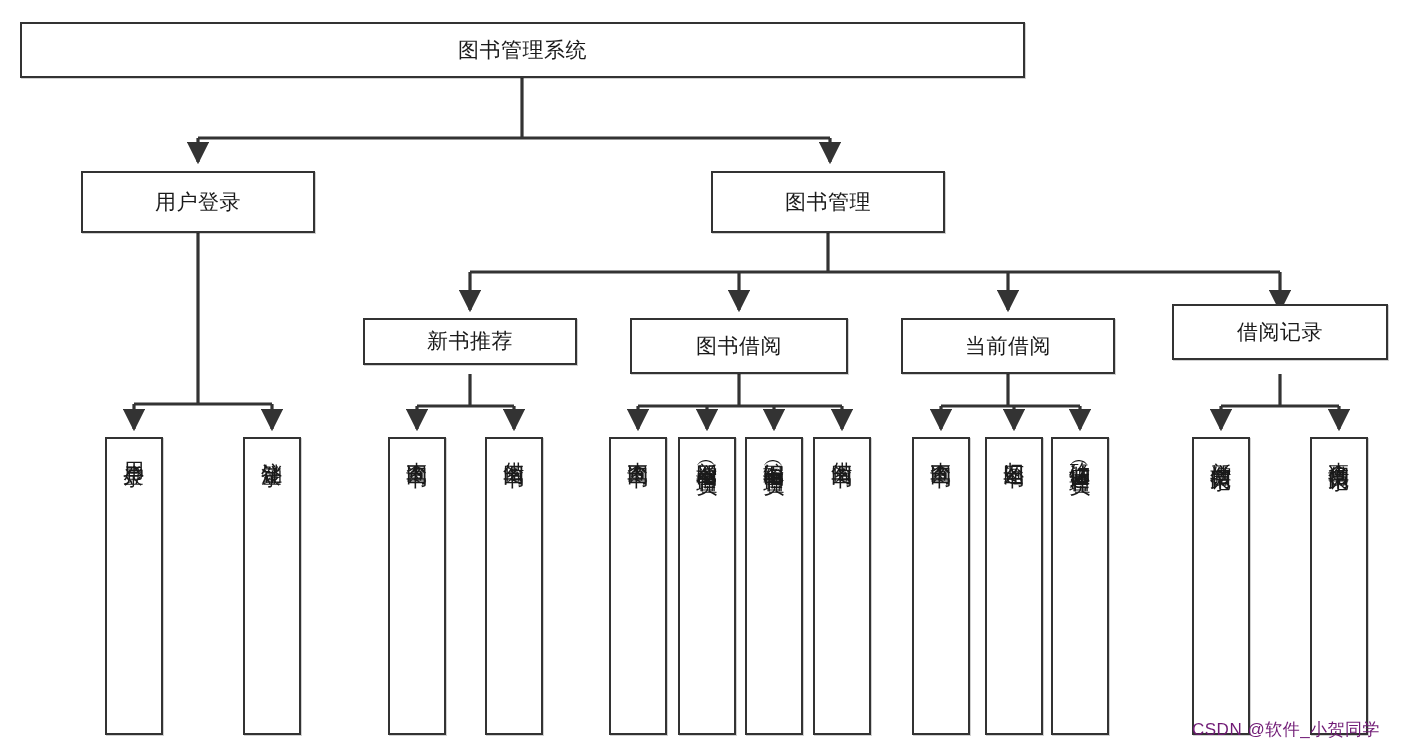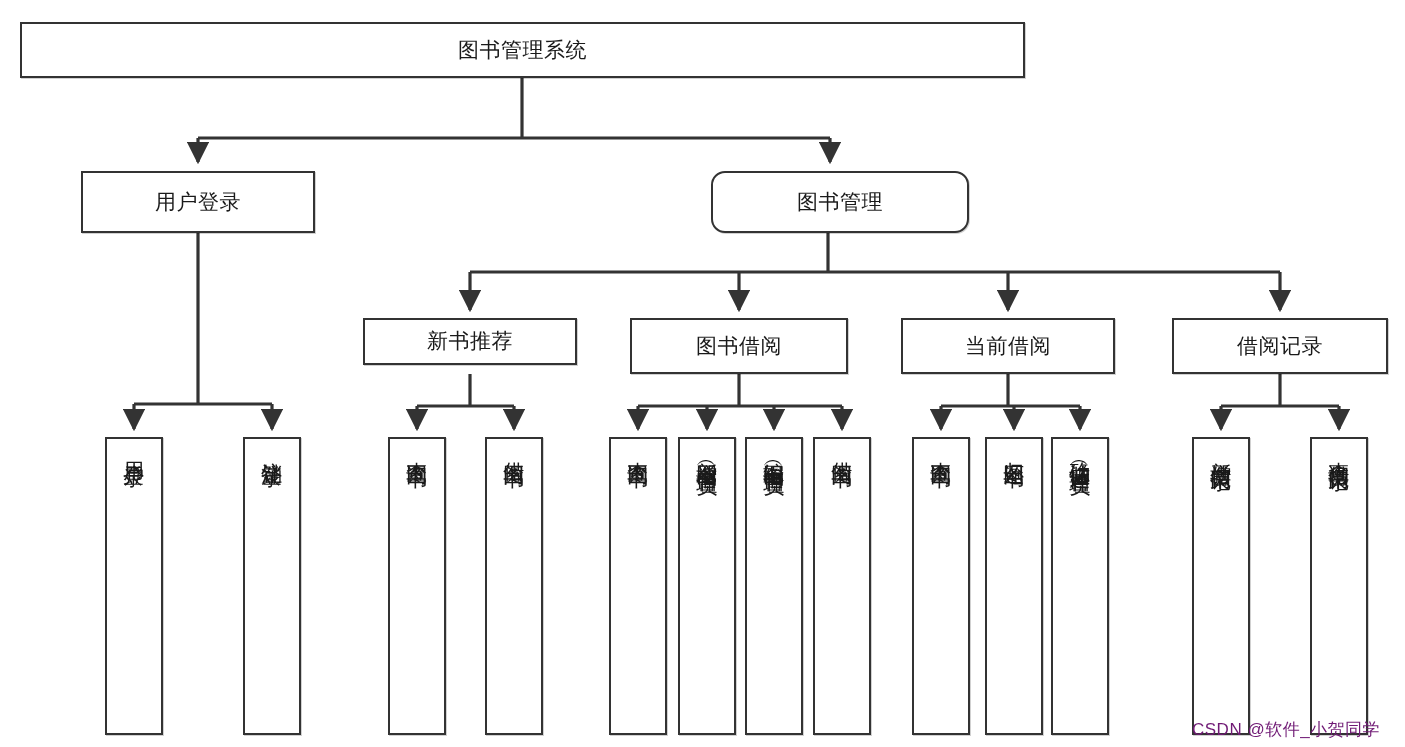--- a/index.html
+++ b/index.html
@@ -119,34 +119,34 @@
     </g>
   </svg>
 
   <div class="node" id="n-root" style="left: 20px; top: 14px; width: 1005px; height: 56px; margin-top: 8px;">
     <span class="label">图书管理系统</span>
   </div>
 
   <div class="node" id="n-l2-0" style="left: 81px; top: 171px; width: 234px; height: 62px;">
     <span class="label">用户登录</span>
   </div>
-  <div class="node" id="n-l2-1" style="left: 711px; top: 171px; width: 258px; height: 62px; border-radius: 14px;">
+  <div class="node" id="n-l2-1" style="left: 711px; top: 171px; width: 234px; height: 62px;">
     <span class="label">图书管理</span>
   </div>
 
   <div class="node" id="n-l3-0" style="left: 363px; top: 318px; width: 214px; height: 47px;">
     <span class="label">新书推荐</span>
   </div>
   <div class="node" id="n-l3-1" style="left: 630px; top: 318px; width: 218px; height: 56px;">
     <span class="label">图书借阅</span>
   </div>
   <div class="node" id="n-l3-2" style="left: 901px; top: 318px; width: 214px; height: 56px;">
     <span class="label">当前借阅</span>
   </div>
-  <div class="node" id="n-l3-3" style="left: 1172px; top: 318px; width: 216px; height: 56px;">
+  <div class="node" id="n-l3-3" style="left: 1172px; top: 304px; width: 216px; height: 56px;">
     <span class="label">借阅记录</span>
   </div>
 
   <div class="node vert" id="n-leaf-0" style="left: 105px; top: 437px; width: 58px; height: 298px;">
     <span class="label">用户登录</span>
   </div>
   <div class="node vert" id="n-leaf-1" style="left: 243px; top: 437px; width: 58px; height: 298px;">
     <span class="label">注销登录</span>
   </div>
   <div class="node vert" id="n-leaf-2" style="left: 388px; top: 437px; width: 58px; height: 298px;">

